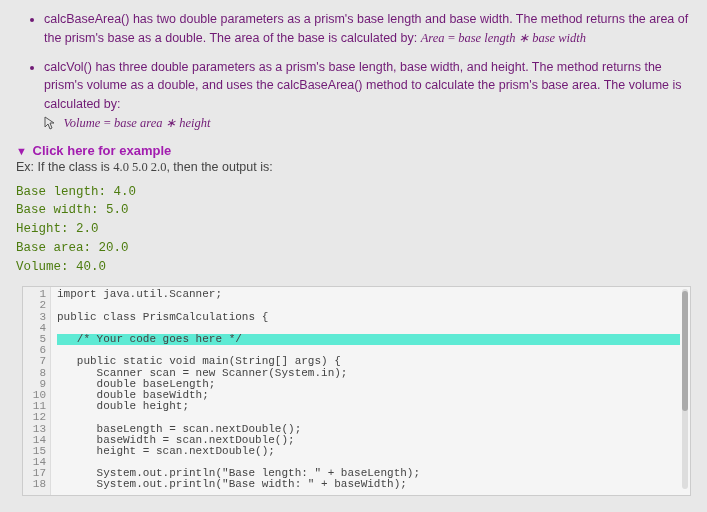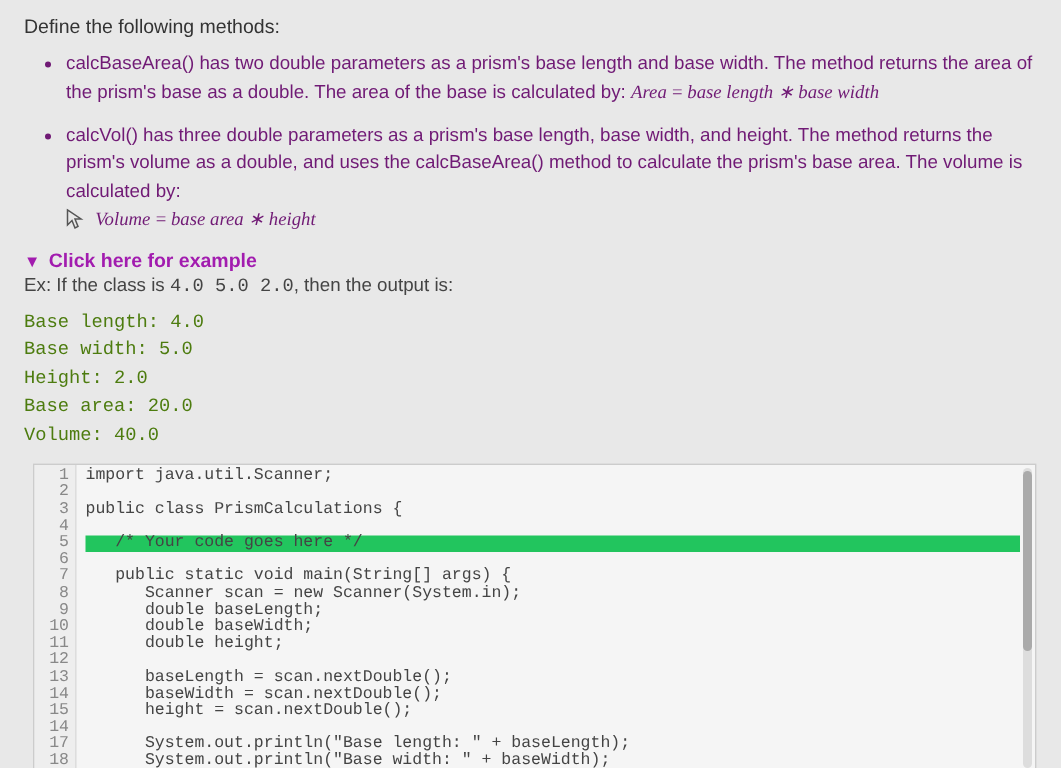--- a/index.html
+++ b/index.html
@@ -16,21 +16,21 @@
   .instructions { margin-bottom: 10px; }
   .inst-title { font-size: 13px; color: #333; margin-bottom: 8px; }
   ul.bullets { list-style: disc; padding-left: 28px; }
   ul.bullets li { margin-bottom: 10px; line-height: 1.5; color: #701a75; font-size: 12.5px; }
   .formula { font-family: "Times New Roman", serif; font-style: italic; }
   .formula-eq { font-family: "Times New Roman", serif; }
   .cursor-icon { display:inline-block; width:12px; height:14px; vertical-align:middle; margin-right:4px; }
   .example-toggle { font-weight: bold; font-size: 13px; color: #a21caf; margin-top:4px; cursor:pointer; }
   .example-toggle .tri { font-size:11px; display:inline-block; margin-right:2px; }
   .example-desc { font-size: 12.5px; color:#444; margin-top:2px; }
-  .mono { font-family: Liberation Mono, monospace; }
+  .mono { font-family: Liberation Serif, serif; }
   .example-output {
     font-family: "Courier New", monospace;
     font-size: 12.5px;
     color:#4d7c0f;
     line-height: 1.5;
     margin: 8px 0 10px 0;
     white-space: pre;
   }
   .editor-wrap {
     position: relative;
@@ -59,41 +59,40 @@
     left:28px; right:10px; top:0; bottom:0;
     font-family:"Courier New", monospace;
     font-size:11px;
     color:#444;
     line-height:11.2px;
     padding:2px 0 2px 6px;
     white-space: pre;
     overflow:hidden;
   }
   .code-line { height:11.2px; }
-  .hl-line { background:#22c55e; display:block; width:100%; }
+  .hl-line { background:#5eead4; display:block; width:100%; }
   .scrollbar {
     position:absolute;
     right:2px; top:2px;
     width:6px; height:200px;
     background:#ddd;
     border-radius:3px;
   }
   .scrollbar-thumb {
     position:absolute;
     right:0; top:2px;
     width:6px; height:120px;
     background:#aaa;
     border-radius:3px;
   }
 </style>
 </head>
 <body>
 
 <div class="instructions">
-  <div class="inst-title">Define the following methods:</div>
   <ul class="bullets">
     <li>
       <span>calcBaseArea() has two double parameters as a prism's base length and base width. The method returns the area of the prism's base as a double. The area of the base is calculated by: </span>
       <span class="formula">Area</span>
       <span class="formula-eq"> = </span>
       <span class="formula">base length  ∗  base width</span>
     </li>
     <li>
       <span>calcVol() has three double parameters as a prism's base length, base width, and height. The method returns the prism's volume as a double, and uses the calcBaseArea() method to calculate the prism's base area. The volume is calculated by:</span><br>
       <span class="cursor-icon">

